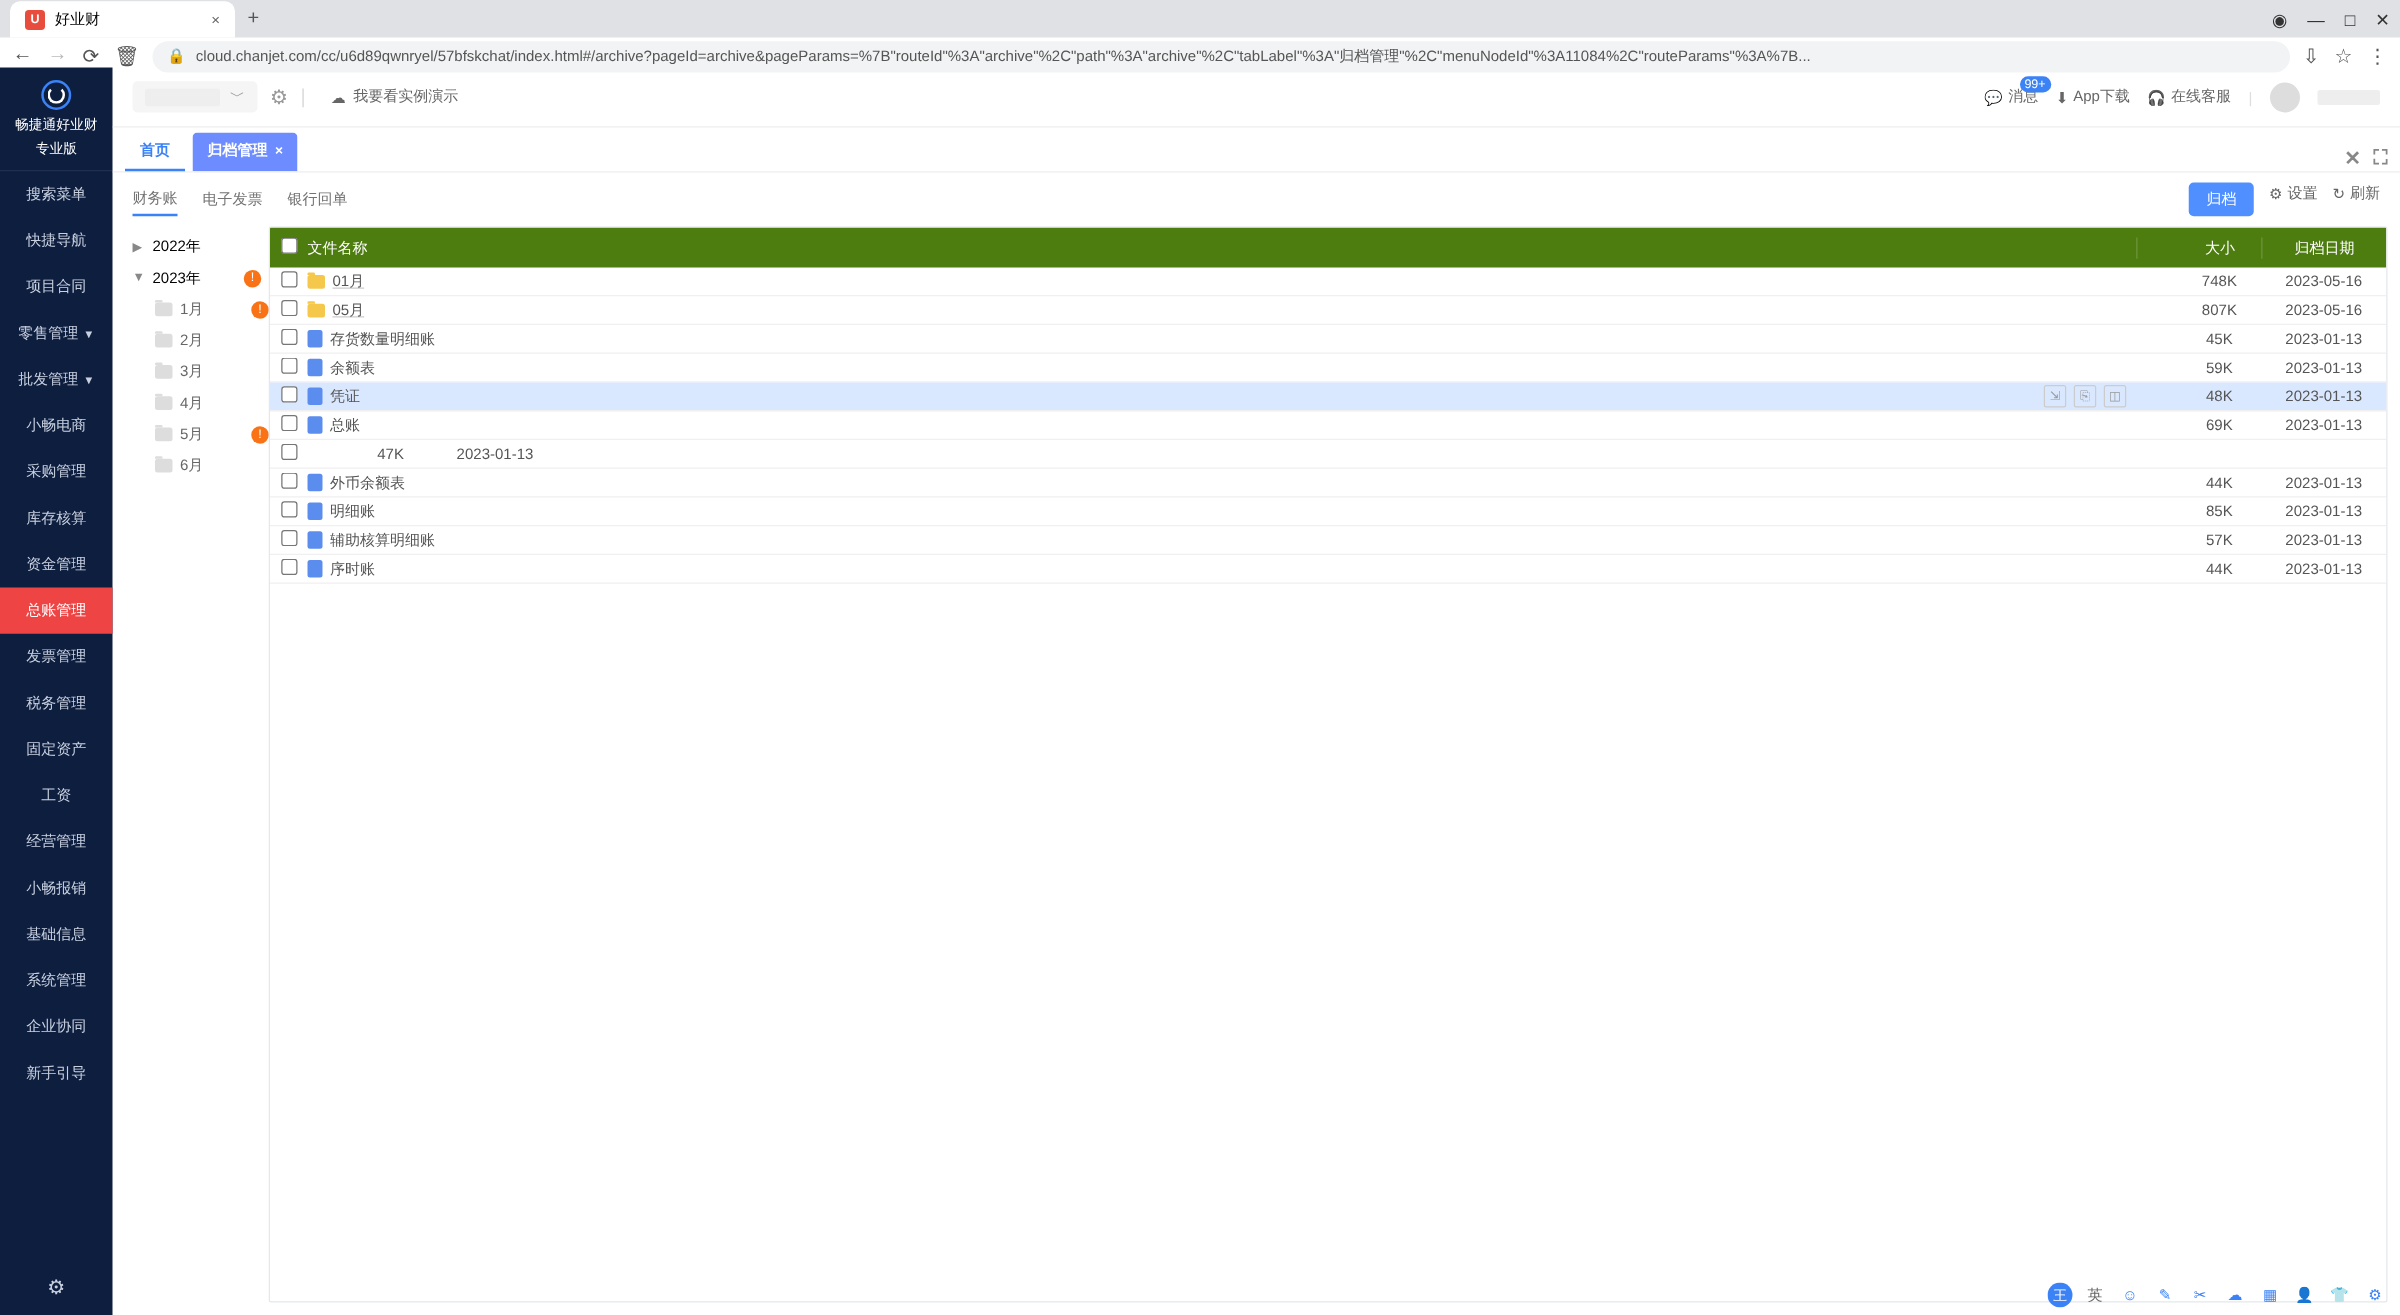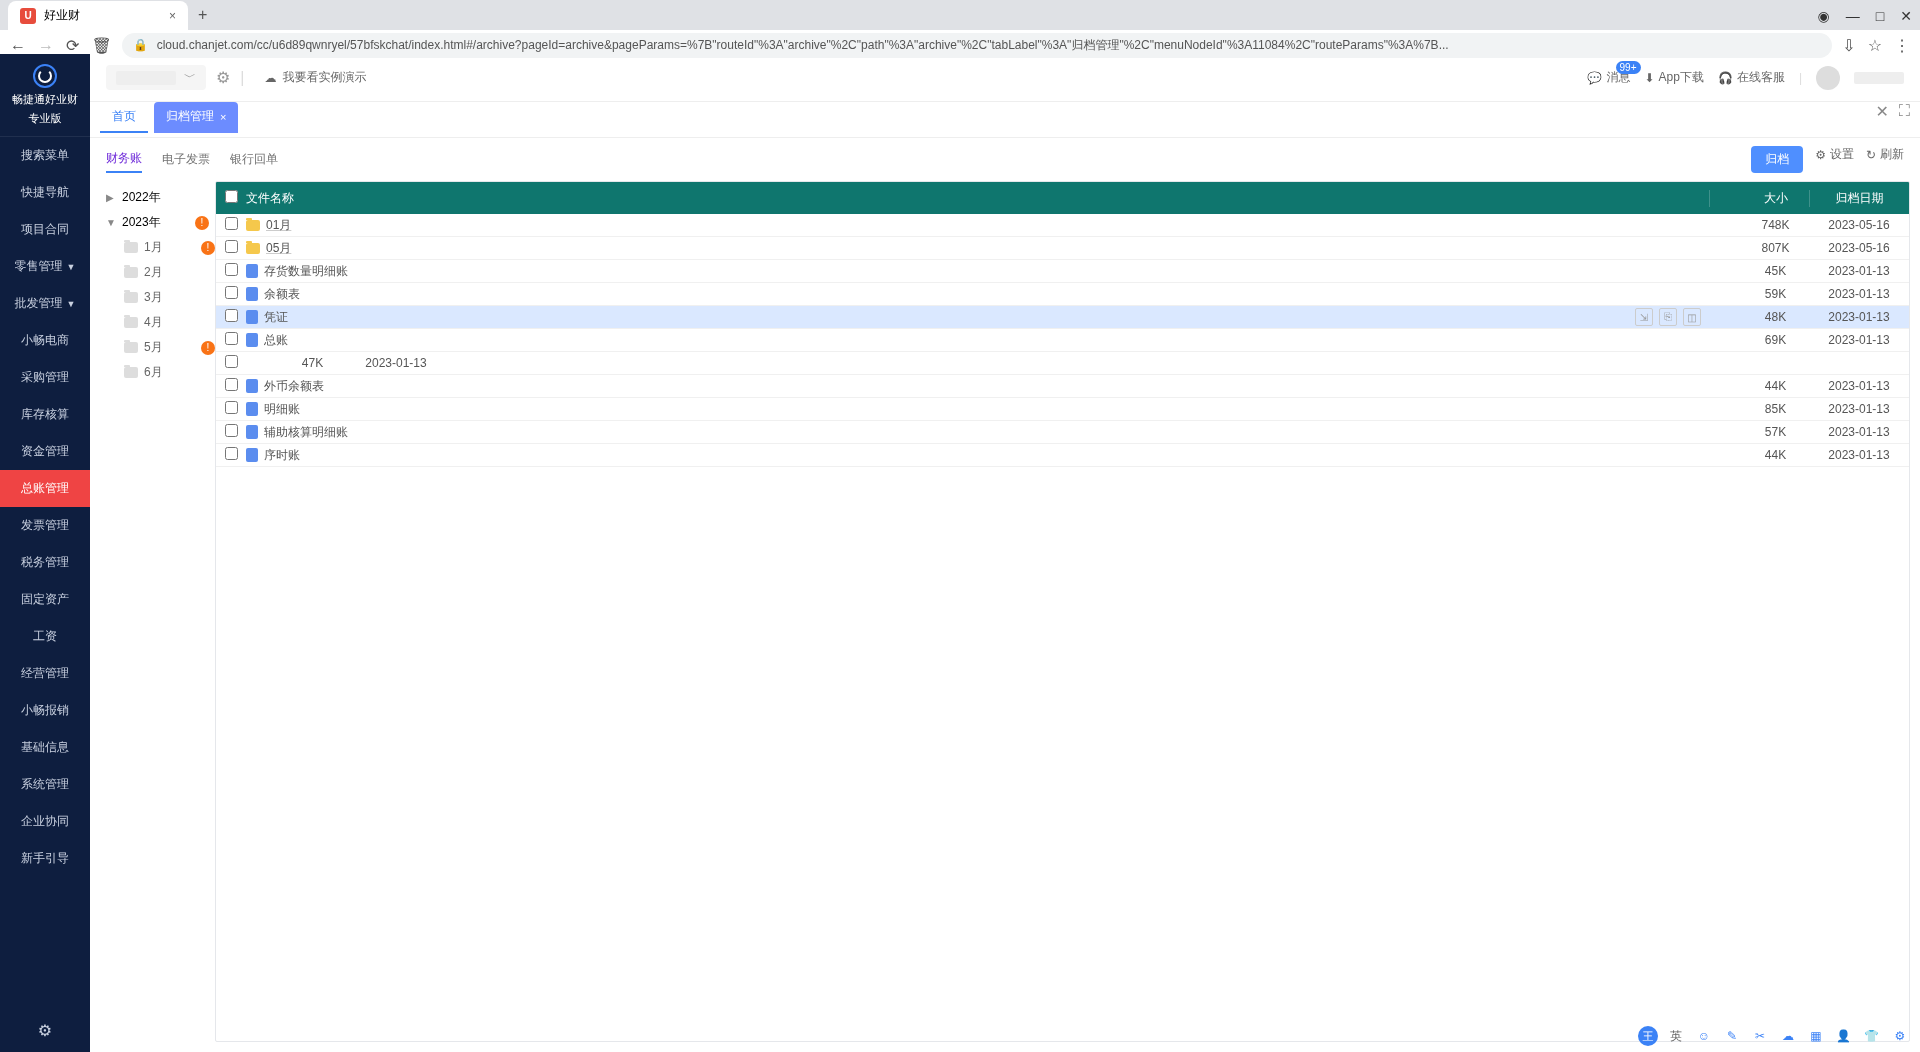--- a/index.html
+++ b/index.html
@@ -38,50 +38,50 @@
     .main { flex: 1; display: flex; flex-direction: column; overflow: hidden; }
     
     .topbar { height: 48px; border-bottom: 1px solid #eee; display: flex; align-items: center; padding: 0 16px; }
     .company-select { display: flex; align-items: center; gap: 8px; font-size: 12px; color: #999; background: #f5f5f5; padding: 4px 10px; border-radius: 4px; }
     .topbar-demo { margin-left: 20px; display: flex; align-items: center; gap: 6px; font-size: 12px; color: #666; cursor: pointer; }
     .topbar-right { margin-left: auto; display: flex; align-items: center; gap: 14px; font-size: 12px; color: #666; }
     .topbar-right-item { display: flex; align-items: center; gap: 4px; cursor: pointer; position: relative; }
     .badge-99 { position: absolute; top: -8px; right: -10px; background: #3b82f6; color: #fff; font-size: 10px; padding: 1px 4px; border-radius: 8px; }
     .avatar { width: 24px; height: 24px; border-radius: 50%; background: #ddd; }
     
-    .tab-strip { height: 36px; display: flex; align-items: flex-start; padding: 0 10px; border-bottom: 1px solid #eee; gap: 6px; }
+    .tab-strip { height: 36px; display: flex; align-items: flex-end; padding: 0 10px; border-bottom: 1px solid #eee; gap: 6px; font-weight: bold; }
     .page-tab { padding: 6px 12px; font-size: 12px; color: #666; cursor: pointer; display: flex; align-items: center; gap: 6px; border-bottom: 2px solid transparent; }
     .page-tab.active-primary { color: #3b82f6; border-bottom-color: #3b82f6; }
     .page-tab.active-filled { background: #6c8cff; color: #fff; border-radius: 4px 4px 0 0; }
     .page-tab-close { font-size: 11px; }
     .tab-strip-right { margin-left: auto; display: flex; gap: 10px; color: #888; }
     
     .content { flex: 1; display: flex; flex-direction: column; overflow: hidden; }
     
     .subtab-bar { display: flex; align-items: center; padding: 8px 16px; gap: 20px; }
     .subtab { font-size: 12px; color: #737373; cursor: pointer; padding: 4px 0; }
-    .subtab.active { color: #6d28d9; border-bottom: 2px solid #3b82f6; }
+    .subtab.active { color: #737373; border-bottom: 2px solid #3b82f6; }
     .subtab-actions { margin-left: auto; display: flex; gap: 12px; align-items: flex-start; }
     .btn-primary { background: #4f8fff; color: #fff; border: none; padding: 5px 14px; border-radius: 4px; font-size: 12px; cursor: pointer; }
     .btn-text { font-size: 12px; color: #666; cursor: pointer; display: flex; align-items: center; gap: 4px; }
     
     .archive-body { flex: 1; display: flex; overflow: hidden; padding: 0 10px 10px 10px; }
     
     
     .tree { width: 115px; font-size: 12px; padding-top: 4px; }
     .tree-node { display: flex; align-items: center; gap: 6px; padding: 4px 6px; cursor: pointer; }
     .tree-caret { width: 10px; color: #888; font-size: 10px; }
     .tree-child { padding-left: 24px; display: flex; align-items: center; gap: 6px; padding-top: 4px; padding-bottom: 4px; color: #666; cursor: pointer; }
     .folder-sm { width: 14px; height: 11px; background: #ddd; border-radius: 2px; position: relative; }
     .folder-sm::before { content:''; position:absolute; top:-2px; left:0; width:6px; height:2px; background:#ddd; border-radius:1px 1px 0 0;}
     .badge-orange { width: 14px; height: 14px; background: #f97316; color: #fff; border-radius: 50%; font-size: 10px; display: flex; align-items: center; justify-content: center; margin-left: auto; }
     
     
     .file-table { flex: 1; border: 1px solid #e5e7eb; border-radius: 2px; overflow: hidden; display: flex; flex-direction: column; }
-    .ft-header { background: #0f766e; color: #fff; display: flex; align-items: center; height: 32px; font-size: 12px; font-weight: 500; }
+    .ft-header { background: #4d7c0f; color: #fff; display: flex; align-items: center; height: 32px; font-size: 12px; font-weight: 500; }
     .ft-row { display: flex; align-items: center; height: 23px; font-size: 12px; color: #555; border-bottom: 1px solid #f0f0f0; }
     .ft-row.highlighted { background: #dae8ff; }
     .ft-cb { width: 30px; text-align: center; }
     .ft-cb input { cursor: pointer; }
     .ft-name { flex: 1; display: flex; align-items: center; gap: 6px; }
     .ft-size { width: 100px; text-align: center; border-left: 1px solid rgba(255,255,255,0.2); padding-left: 33px; }
     .ft-date { width: 100px; text-align: center; border-left: 1px solid rgba(255,255,255,0.2); }
     .ft-row .ft-size, .ft-row .ft-date { border-left: none; }
     .file-icon-folder { width: 14px; height: 11px; background: #f5c84c; border-radius: 2px; position: relative; }
     .file-icon-folder::before { content:''; position:absolute; top:-2px; left:0; width:6px; height:2px; background:#f5c84c; border-radius:1px 1px 0 0;}

